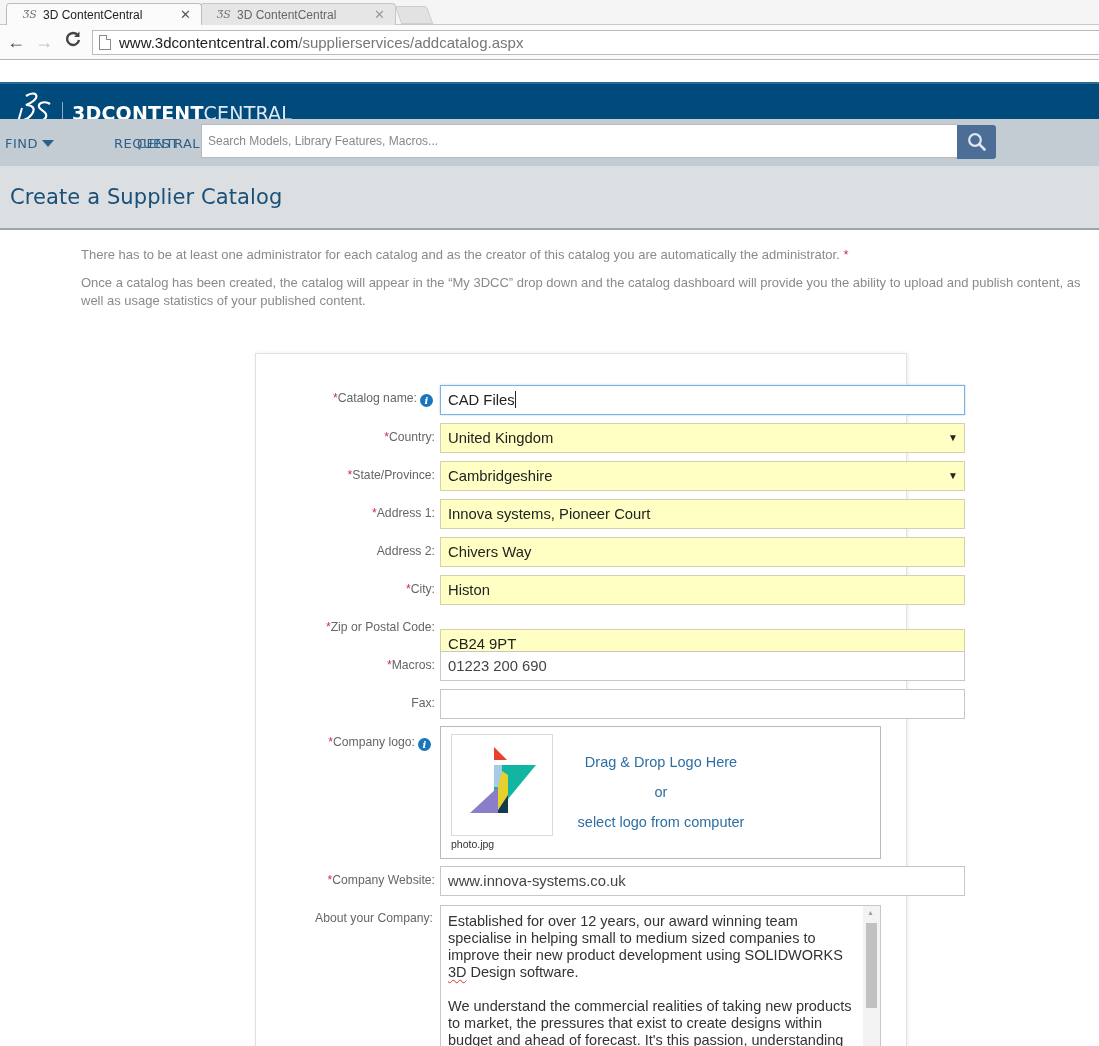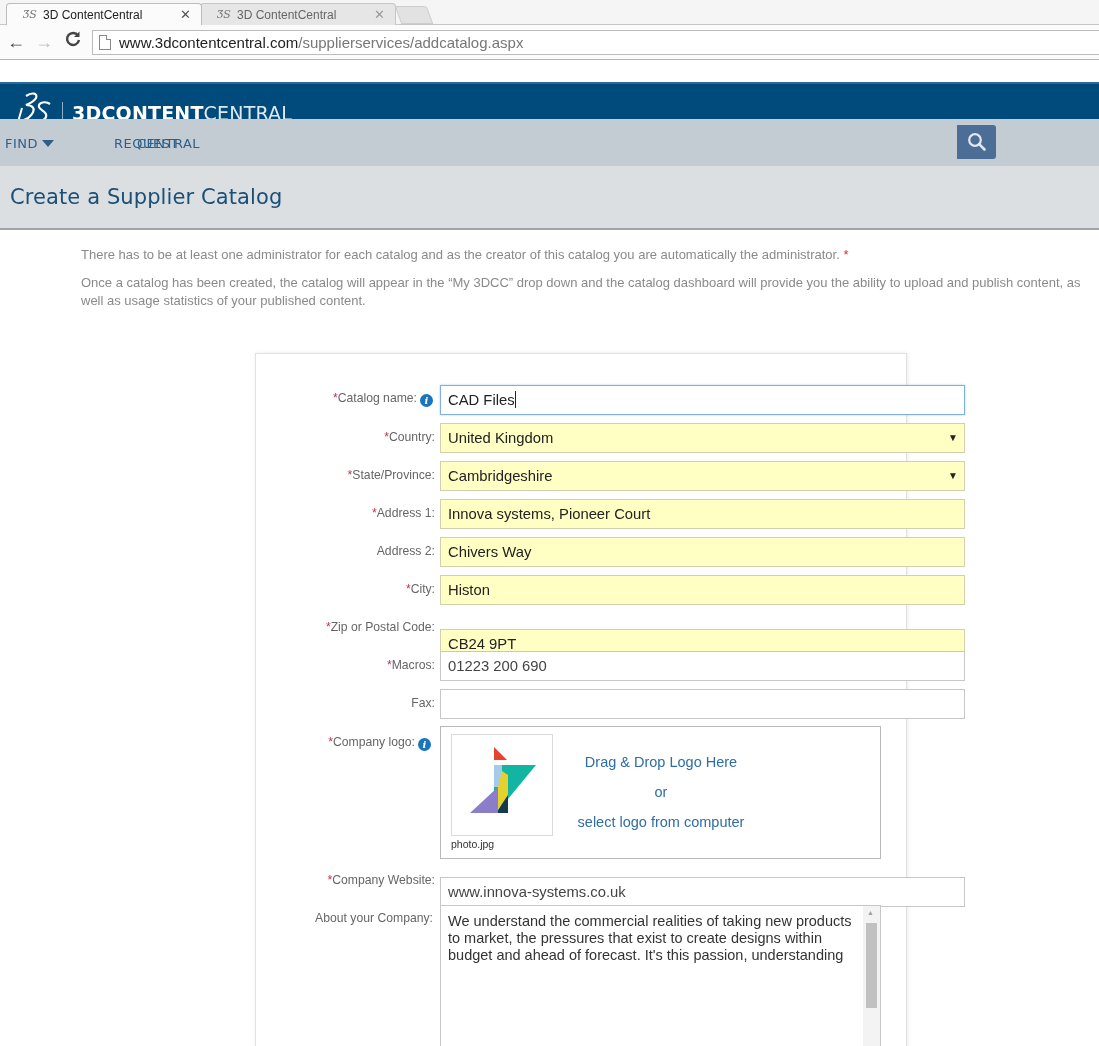--- a/index.html
+++ b/index.html
@@ -124,20 +124,21 @@
     <b>3DCONTENT</b><span class="light">CENTRAL</span>
   </div>
 </div>
 
 <div class="navbar">
   <span class="navlink find">
     <span>FIND</span><span class="find-caret"></span>
   </span>
   <span class="navlink request">REQUEST</span>
   <span class="navlink upload">CENTRAL</span>
+  <div class="search-input">Search Models, Library Features, Macros...</div>
   <div class="search-btn">
     <svg width="20" height="20" viewBox="0 0 20 20">
       <circle cx="8" cy="8" r="5.8" fill="none" stroke="#dfe7f1" stroke-width="2.2"></circle>
       <line x1="12.2" y1="12.2" x2="17.5" y2="17.5" stroke="#dfe7f1" stroke-width="2.6" stroke-linecap="round"></line>
     </svg>
   </div>
 </div>
 
 <div class="title-band">
   <h1 class="page-title" style="font-weight:normal">Create a Supplier Catalog</h1>
@@ -208,26 +209,27 @@
       </svg>
     </div>
     <span class="logo-file">photo.jpg</span>
     <span class="dd-text" style="top:27px">Drag &amp; Drop Logo Here</span>
     <span class="dd-text" style="top:57px">or</span>
     <span class="dd-text dd-link" style="top:87px">select logo from computer</span>
   </div>
 
   <div class="row" style="top:512px">
     <span class="label" style="top:7px;right:473px"><span class="star">*</span><span>Company Website:</span></span>
-    <div class="field plain-value" style="top:11px">www.innova-systems.co.uk</div>
+    <div class="field plain-value" style="top:0">www.innova-systems.co.uk</div>
   </div>
 
   <span class="label" style="top:557px;right:473px">About your Company:</span>
   <div class="textarea">
     <div class="ta-content">
+      <p><span>Established for over 12 years, our award winning team specialise in helping small to medium sized companies to improve their new product development using SOLIDWORKS </span><span class="spell">3D</span><span> Design software.</span></p>
       <p>We understand the commercial realities of taking new products to market, the pressures that exist to create designs within budget and ahead of forecast. It's this passion, understanding</p>
     </div>
     <div class="ta-scroll">
       <span class="up">▲</span>
       <div class="thumb"></div>
 
     </div>
   </div>
 </div>
 

